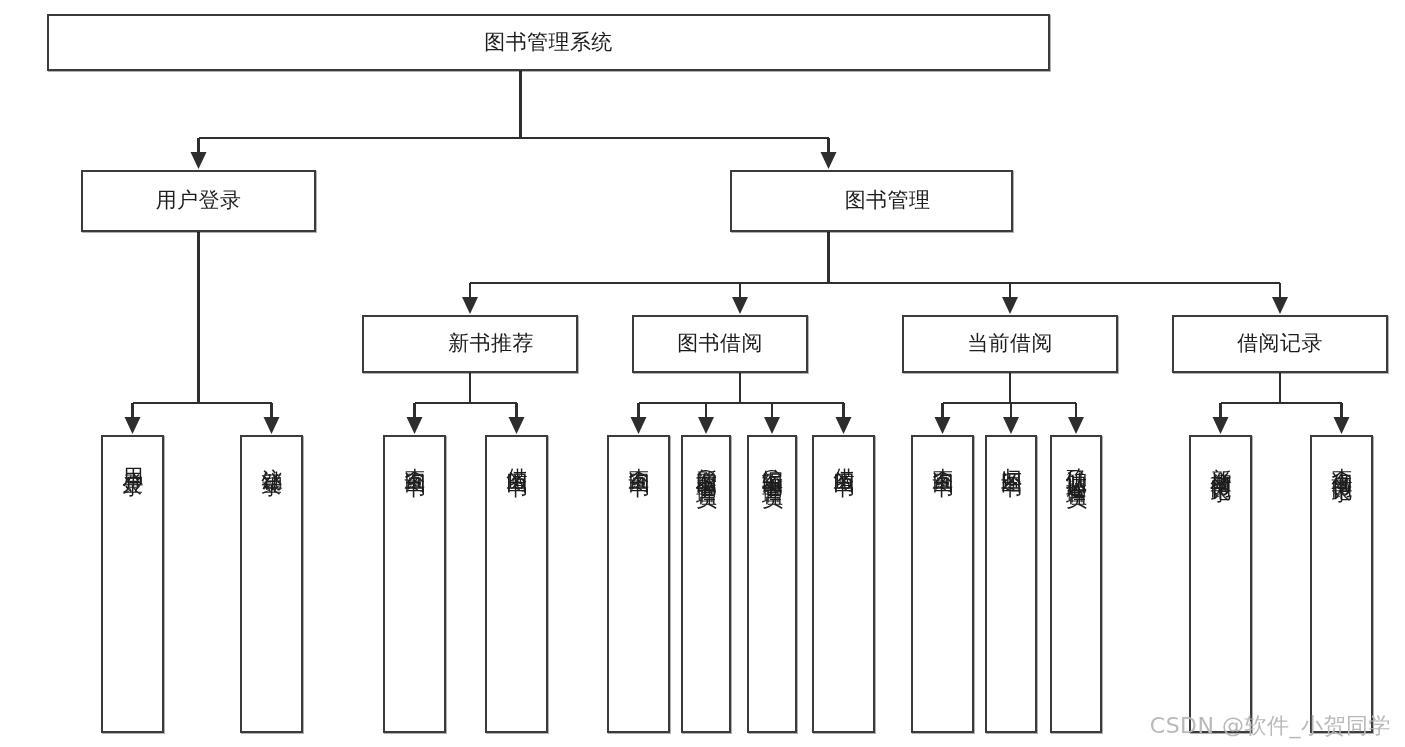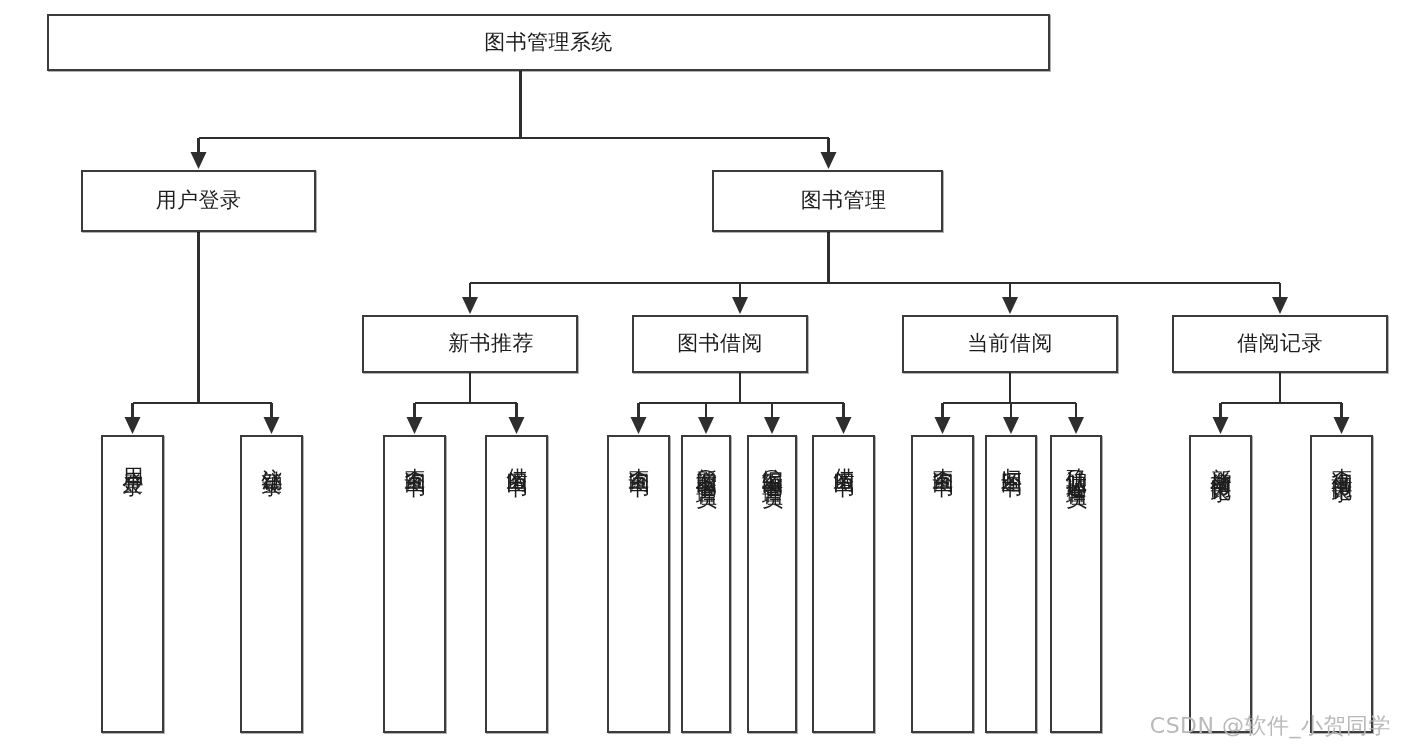--- a/index.html
+++ b/index.html
@@ -129,21 +129,21 @@
       <polygon points="1333.5,417 1349.5,417 1341.5,434" fill="#2e2e2e"></polygon>
     </svg>
 
   <div class="node" style="left: 19px; top: 14px; width: 1003px; height: 57px; margin-left: 28px;">
     <span class="node-label">图书管理系统</span>
   </div>
 
   <div class="node" style="left: 81px; top: 170px; width: 235px; height: 62px;">
     <span class="node-label">用户登录</span>
   </div>
-  <div class="node" style="left: 712px; top: 170px; width: 231px; height: 62px; padding-left: 32px;">
+  <div class="node" style="left: 730px; top: 170px; width: 283px; height: 62px; padding-left: 32px;">
     <span class="node-label">图书管理</span>
   </div>
 
   <div class="node" style="left: 362px; top: 315px; width: 216px; height: 58px; padding-left: 42px;">
     <span class="node-label">新书推荐</span>
   </div>
   <div class="node" style="left: 632px; top: 315px; width: 176px; height: 58px;">
     <span class="node-label">图书借阅</span>
   </div>
   <div class="node" style="left: 902px; top: 315px; width: 216px; height: 58px;">

